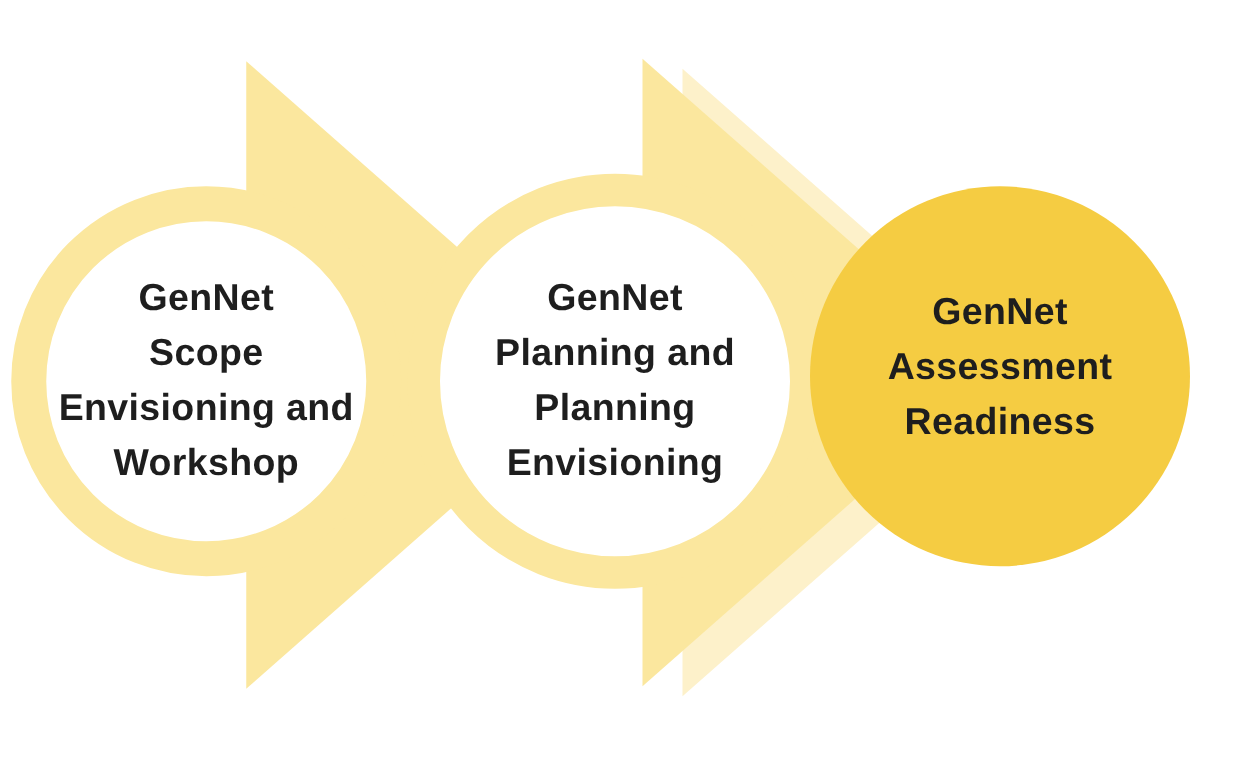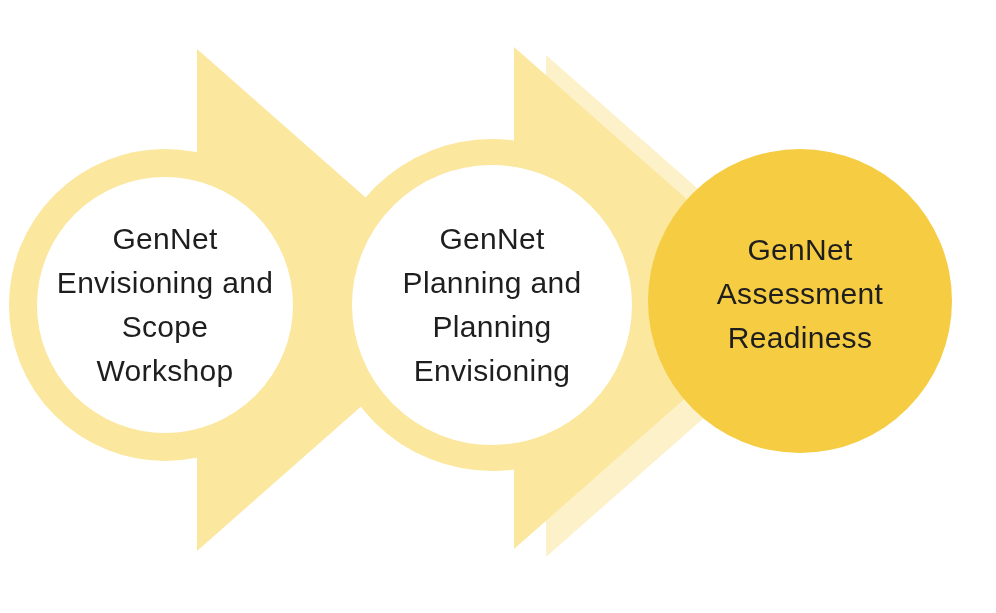--- a/index.html
+++ b/index.html
@@ -33,40 +33,41 @@
   }
   .circle.solid {
     background: var(--gold);
   }
   .circle .line {
     font-size: 30px;
     line-height: 44px;
     letter-spacing: 0.3px;
     color: var(--ink);
     white-space: nowrap;
+    font-weight: bold;
   }
   #circle-1 { left: 9px;   top: 149px; width: 312px; height: 312px; }
   #circle-2 { left: 326px; top: 139px; width: 332px; height: 332px; border-width: 26px; }
   #circle-3 { left: 648px; top: 149px; width: 304px; height: 304px; padding-bottom: 14px; }
 </style>
 </head>
 <body>
 
 <div class="canvas">
 
   <svg class="arrows-layer" width="996" height="613" viewBox="0 0 996 613" xmlns="http://www.w3.org/2000/svg">
     <polygon points="546,55 831,306 546,557" fill="#FDF1CA"></polygon>
     <polygon points="197,49 482,300 197,551" fill="#FBE79E"></polygon>
     <polygon points="514,47 799,298 514,549" fill="#FBE79E"></polygon>
   </svg>
 
   <div id="circle-1" class="circle ring">
     <div class="line">GenNet</div>
+    <div class="line">Scope</div>
     <div class="line">Envisioning and</div>
-    <div class="line">Scope</div>
     <div class="line">Workshop</div>
   </div>
 
   <div id="circle-2" class="circle ring">
     <div class="line">GenNet</div>
     <div class="line">Planning and</div>
     <div class="line">Planning</div>
     <div class="line">Envisioning</div>
   </div>
 

